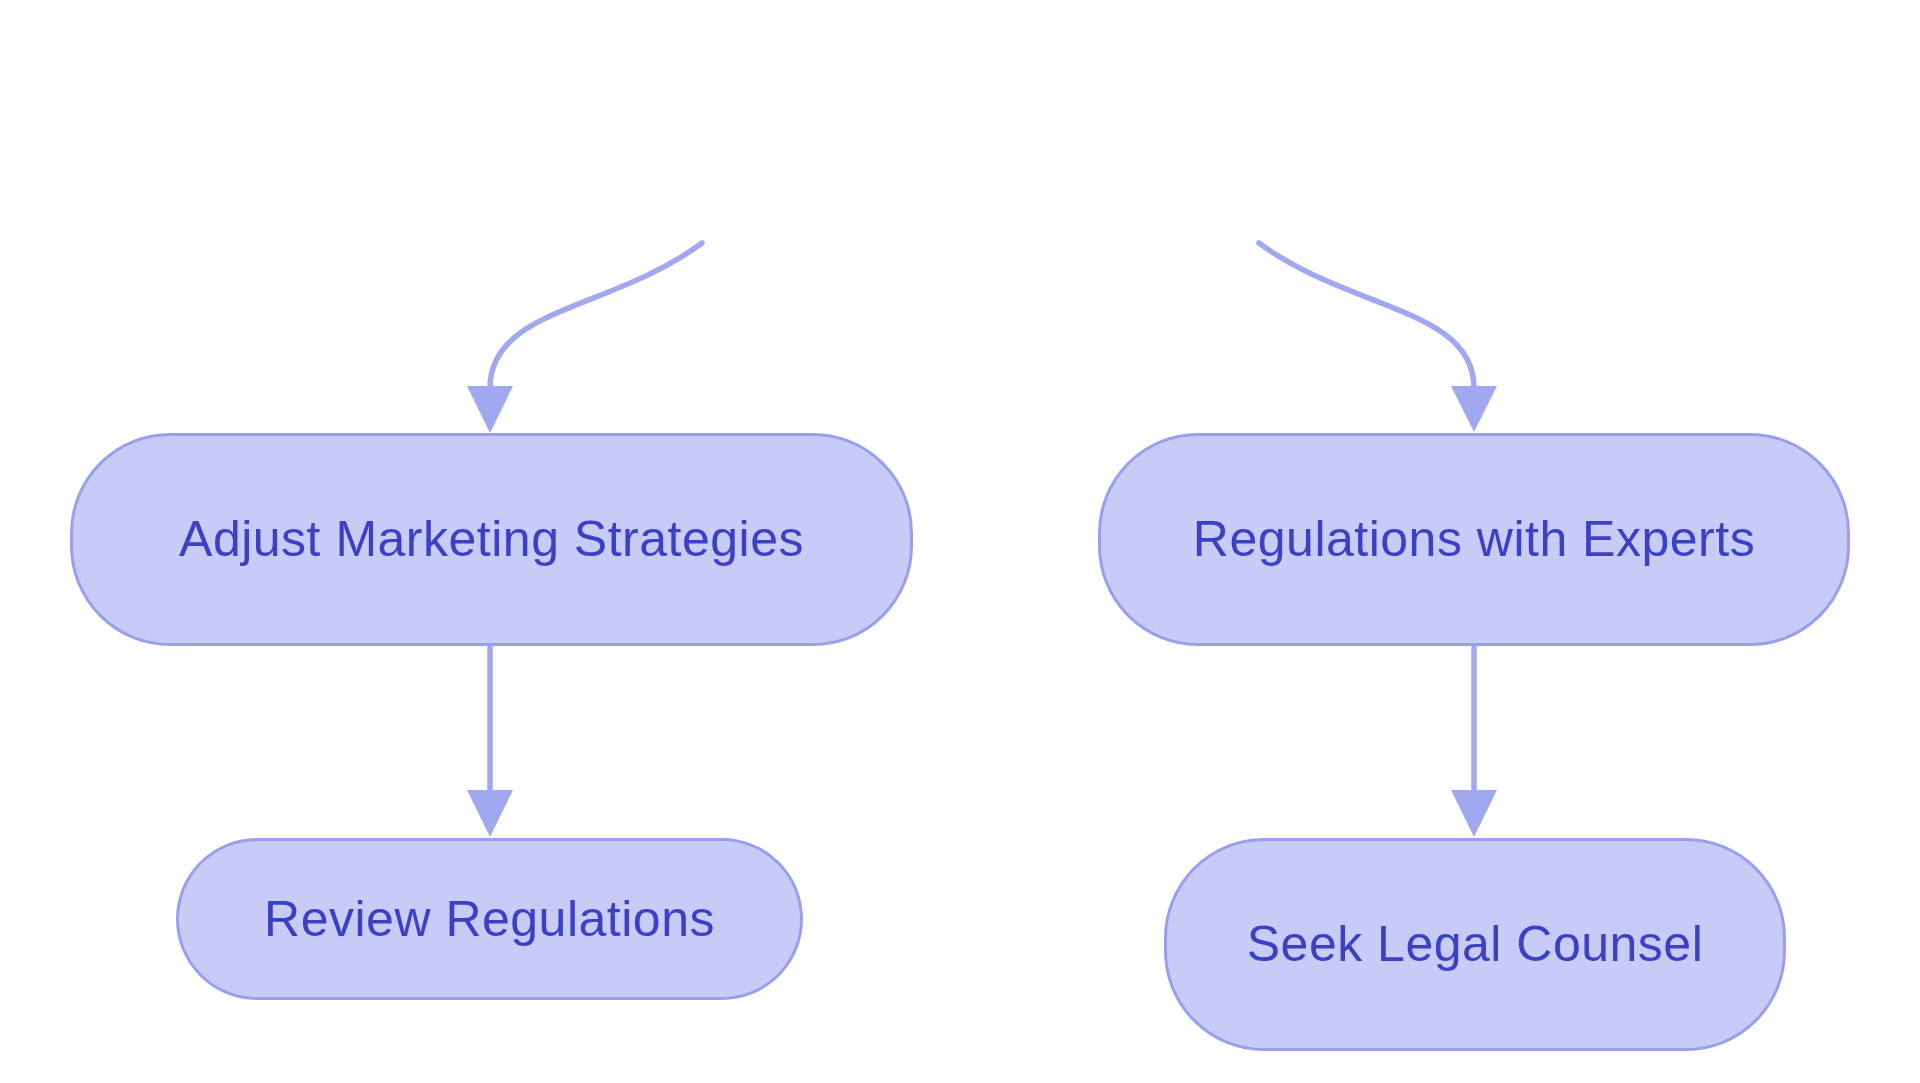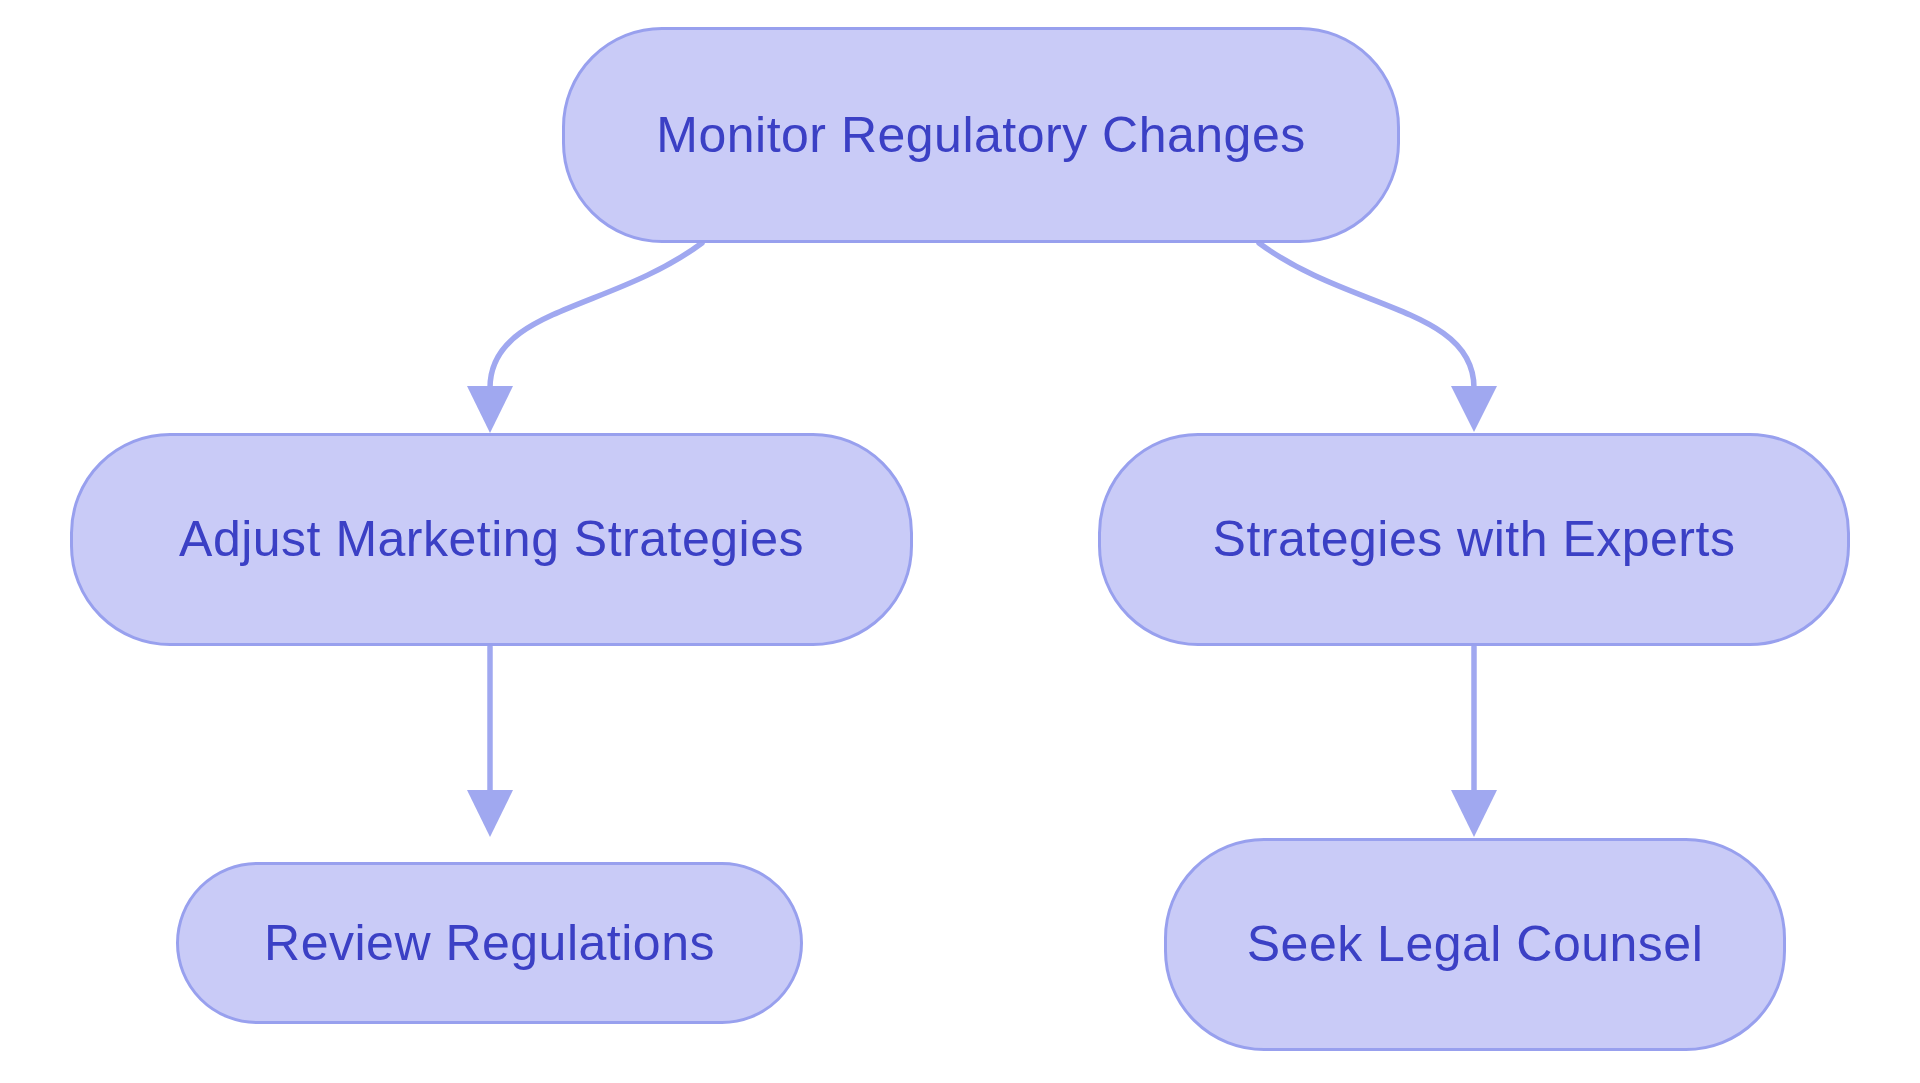--- a/index.html
+++ b/index.html
@@ -50,21 +50,21 @@
   }
   .node span {
     display: block;
     padding: 0 30px;
     white-space: nowrap;
   }
   
   #node-monitor     { left: 562px;  top: 27px;  width: 838px; height: 216px; }
   #node-adjust      { left: 70px;   top: 433px; width: 843px; height: 213px; }
   #node-collaborate { left: 1098px; top: 433px; width: 752px; height: 213px; }
-  #node-review      { left: 176px;  top: 838px; width: 627px; height: 162px; margin-top: 24px; }
+  #node-review      { left: 176px;  top: 838px; width: 627px; height: 162px; }
   #node-seek        { left: 1164px; top: 838px; width: 622px; height: 213px; align-items: center; }
 </style>
 </head>
 <body>
 
 <div class="canvas">
 
   <svg class="edges" viewBox="0 0 1920 1083" xmlns="http://www.w3.org/2000/svg">
     <g>
       <path class="edge-line" d="M 702 243 C 612 310, 490 308, 490 388"></path>
@@ -77,30 +77,27 @@
     <g>
       <path class="edge-line" d="M 490 647 L 490 792"></path>
       <polygon class="edge-head" points="467,790 513,790 490,837"></polygon>
     </g>
     <g>
       <path class="edge-line" d="M 1474 647 L 1474 792"></path>
       <polygon class="edge-head" points="1451,790 1497,790 1474,837"></polygon>
     </g>
   </svg>
 
-  <div class="node" id="node-monitor">
-    <span>Monitor Regulatory Changes</span>
-  </div>
 
   <div class="node" id="node-adjust">
     <span>Adjust Marketing Strategies</span>
   </div>
 
   <div class="node" id="node-collaborate">
-    <span>Strategies with Experts</span>
+    <span>Regulations with Experts</span>
   </div>
 
   <div class="node" id="node-review">
     <span>Review Regulations</span>
   </div>
 
   <div class="node" id="node-seek">
     <span>Seek Legal Counsel</span>
   </div>
 

